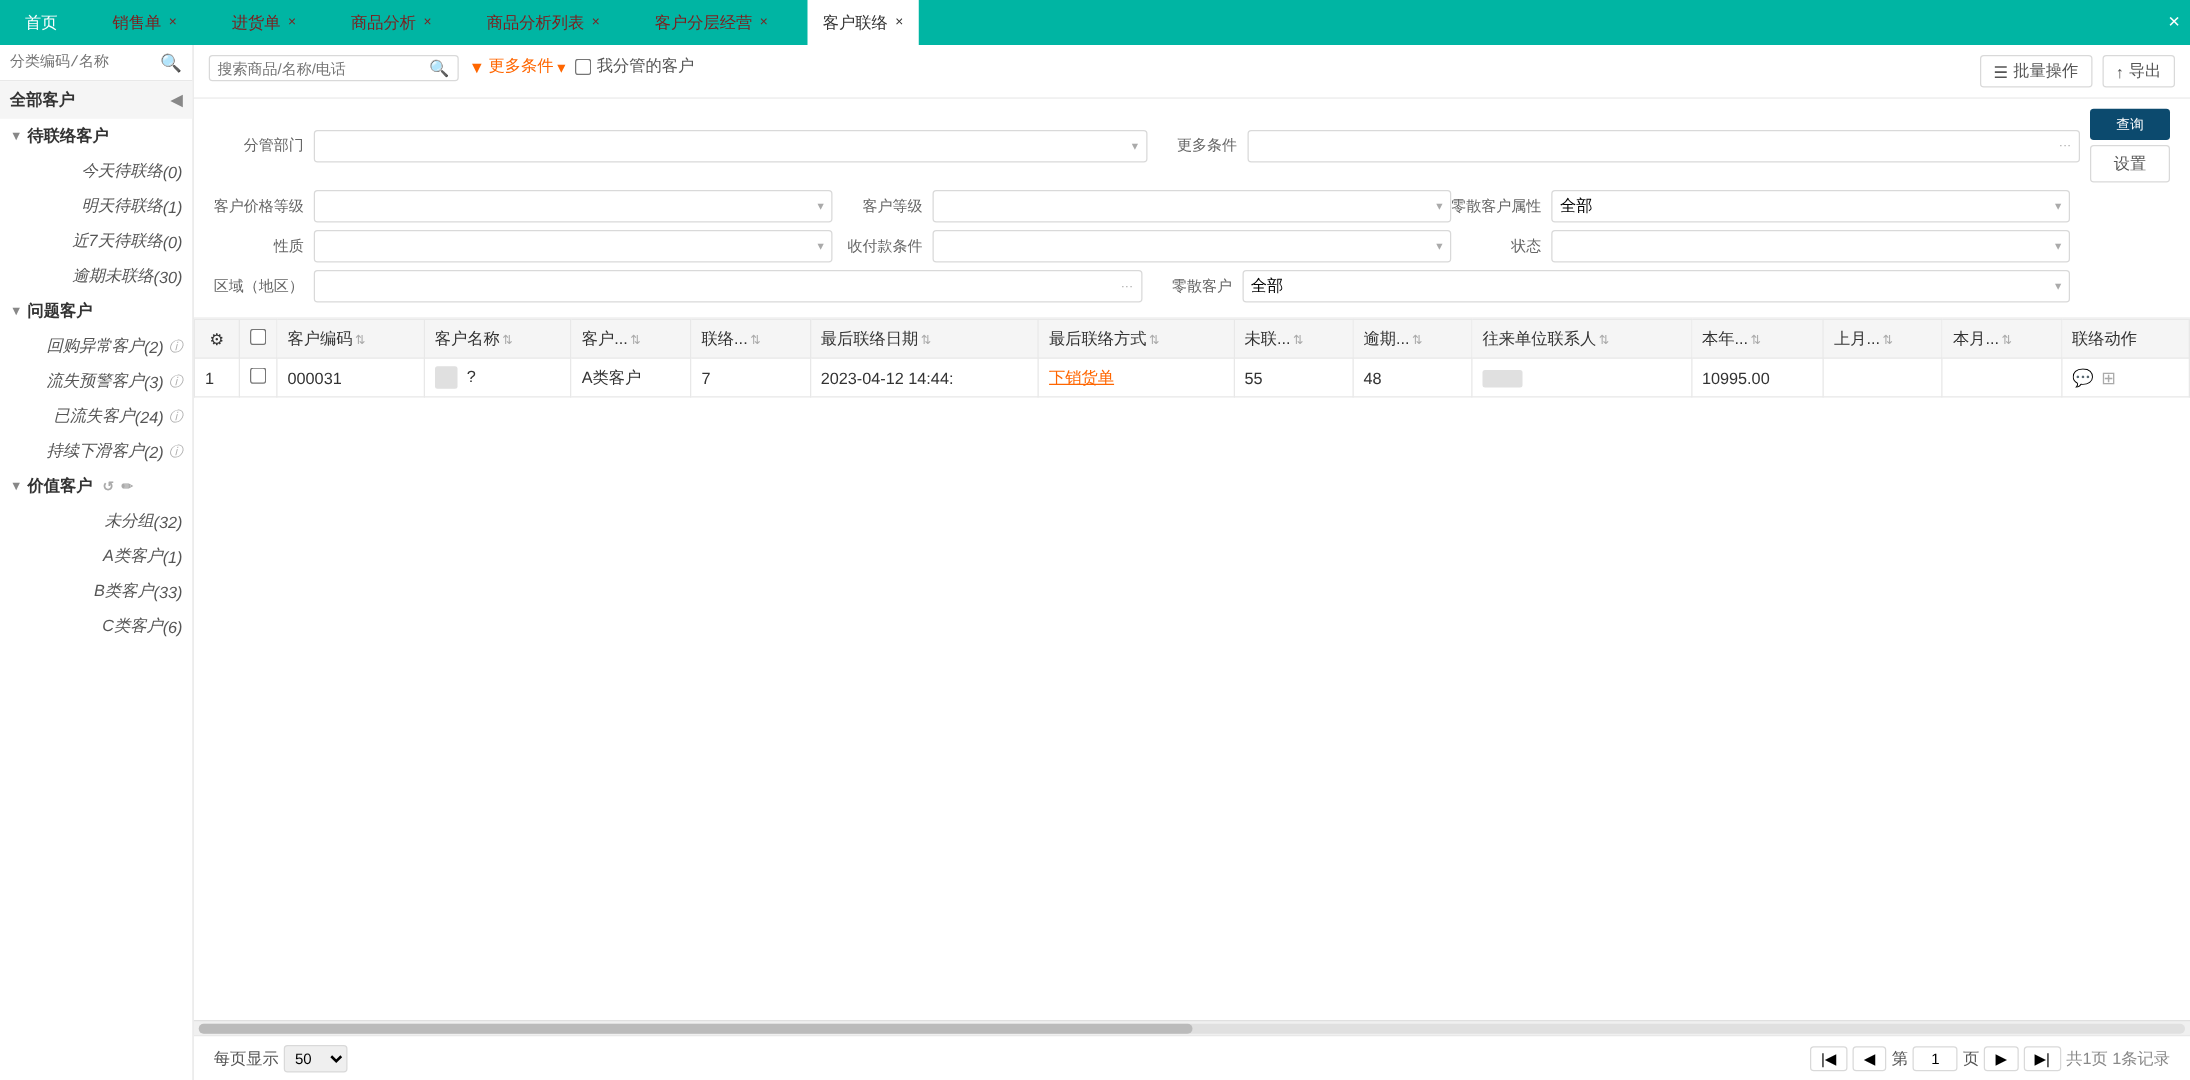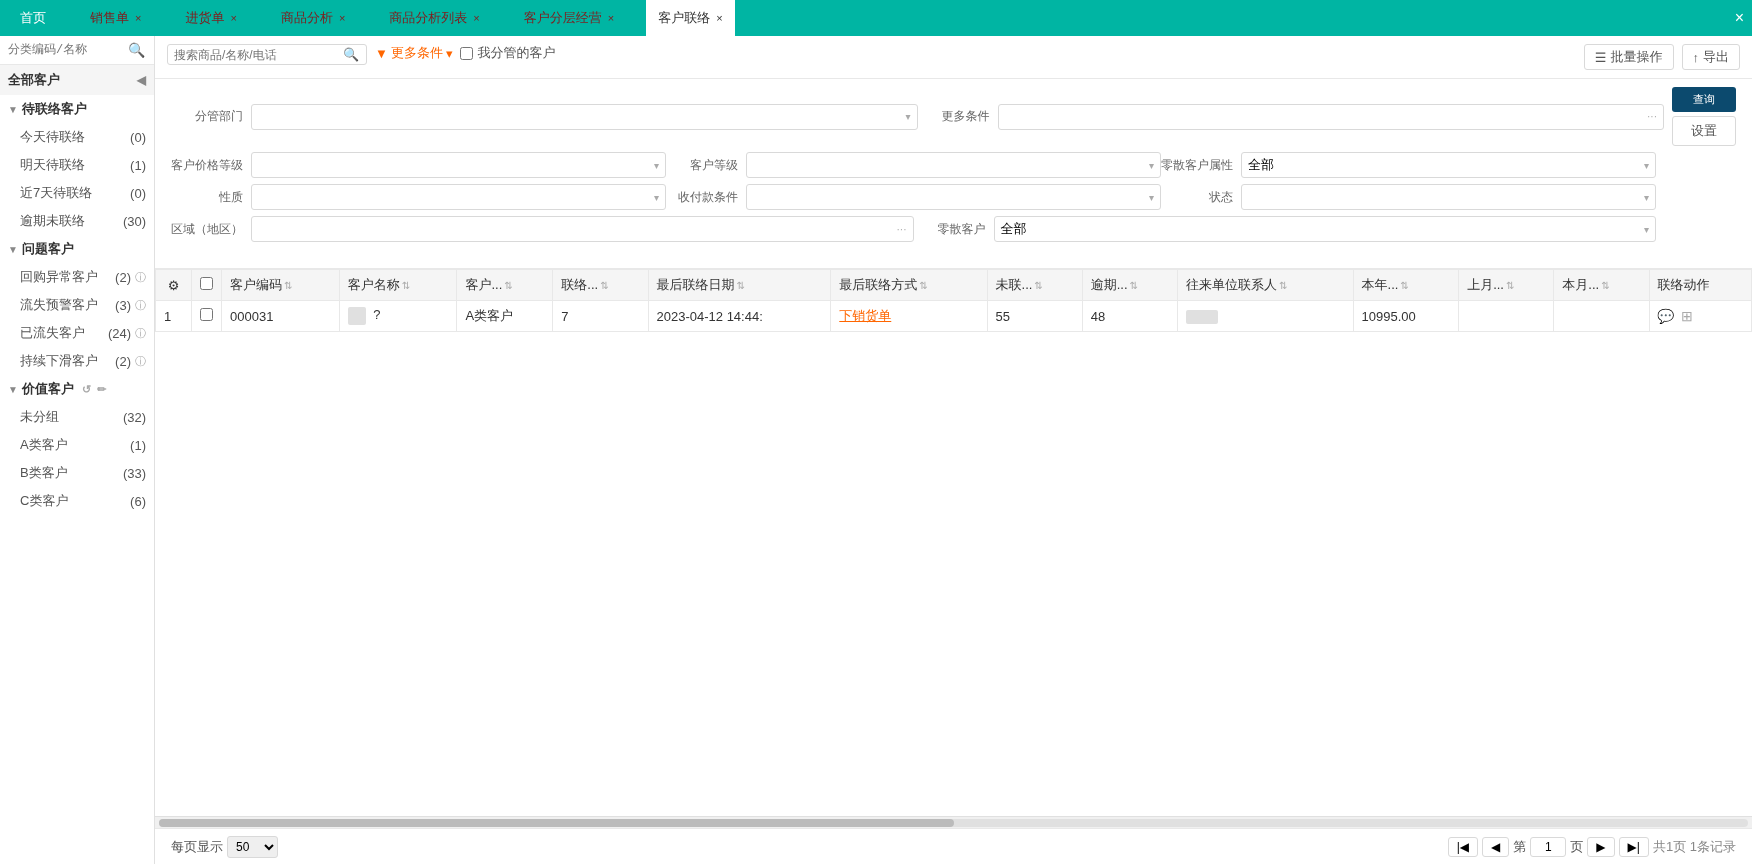--- a/index.html
+++ b/index.html
@@ -43,21 +43,21 @@
     }
     .sidebar-search .search-icon { color: #aaa; font-size: 14px; }
     .sidebar-section-header {
       display: flex; align-items: center; justify-content: space-between;
       padding: 6px 8px; background: #f5f5f5; cursor: pointer;
       font-weight: bold; font-size: 13px; color: #333;
     }
     .sidebar-section-header .collapse-icon { font-size: 12px; color: #888; }
     .sidebar-category { padding: 5px 8px 5px 8px; font-weight: bold; color: #333; font-size: 12px; display: flex; align-items: center; gap: 4px; }
     .sidebar-category .arrow { font-size: 10px; color: #888; }
-    .sidebar-subitem { padding: 5px 8px 5px 20px; cursor: pointer; color: #555; font-size: 12px; display: flex; align-items: center; justify-content: space-between; }
+    .sidebar-subitem { padding: 5px 8px 5px 20px; cursor: pointer; color: #555; font-size: 12px; display: flex; align-items: center; justify-content: flex-end; font-style: italic; }
     .info-icon { color: #aaa; font-size: 11px; margin-left: 2px; }
 
     
     .content {
       flex: 1; display: flex; flex-direction: column; overflow: hidden;
       background: #f5f5f5;
     }
 
     
     .filter-bar {
@@ -78,21 +78,21 @@
 
     
     .adv-filters {
       background: #fff; padding: 8px 16px;
       border-bottom: 1px solid #e8e8e8;
     }
     .filter-row {
       display: flex; align-items: center;
       gap: 0; margin-bottom: 6px;
     }
-    .filter-row:last-child { margin-bottom: 18px; }
+    .filter-row:last-child { margin-bottom: 4px; }
     .filter-cell {
       display: flex; align-items: center;
       flex: 1; min-width: 0;
     }
     .filter-label {
       min-width: 80px; text-align: right; color: #666; font-size: 12px; padding-right: 8px; white-space: nowrap;
     }
     .filter-input {
       flex: 1; border: 1px solid #d9d9d9; border-radius: 3px;
       padding: 3px 6px; font-size: 12px; outline: none;

